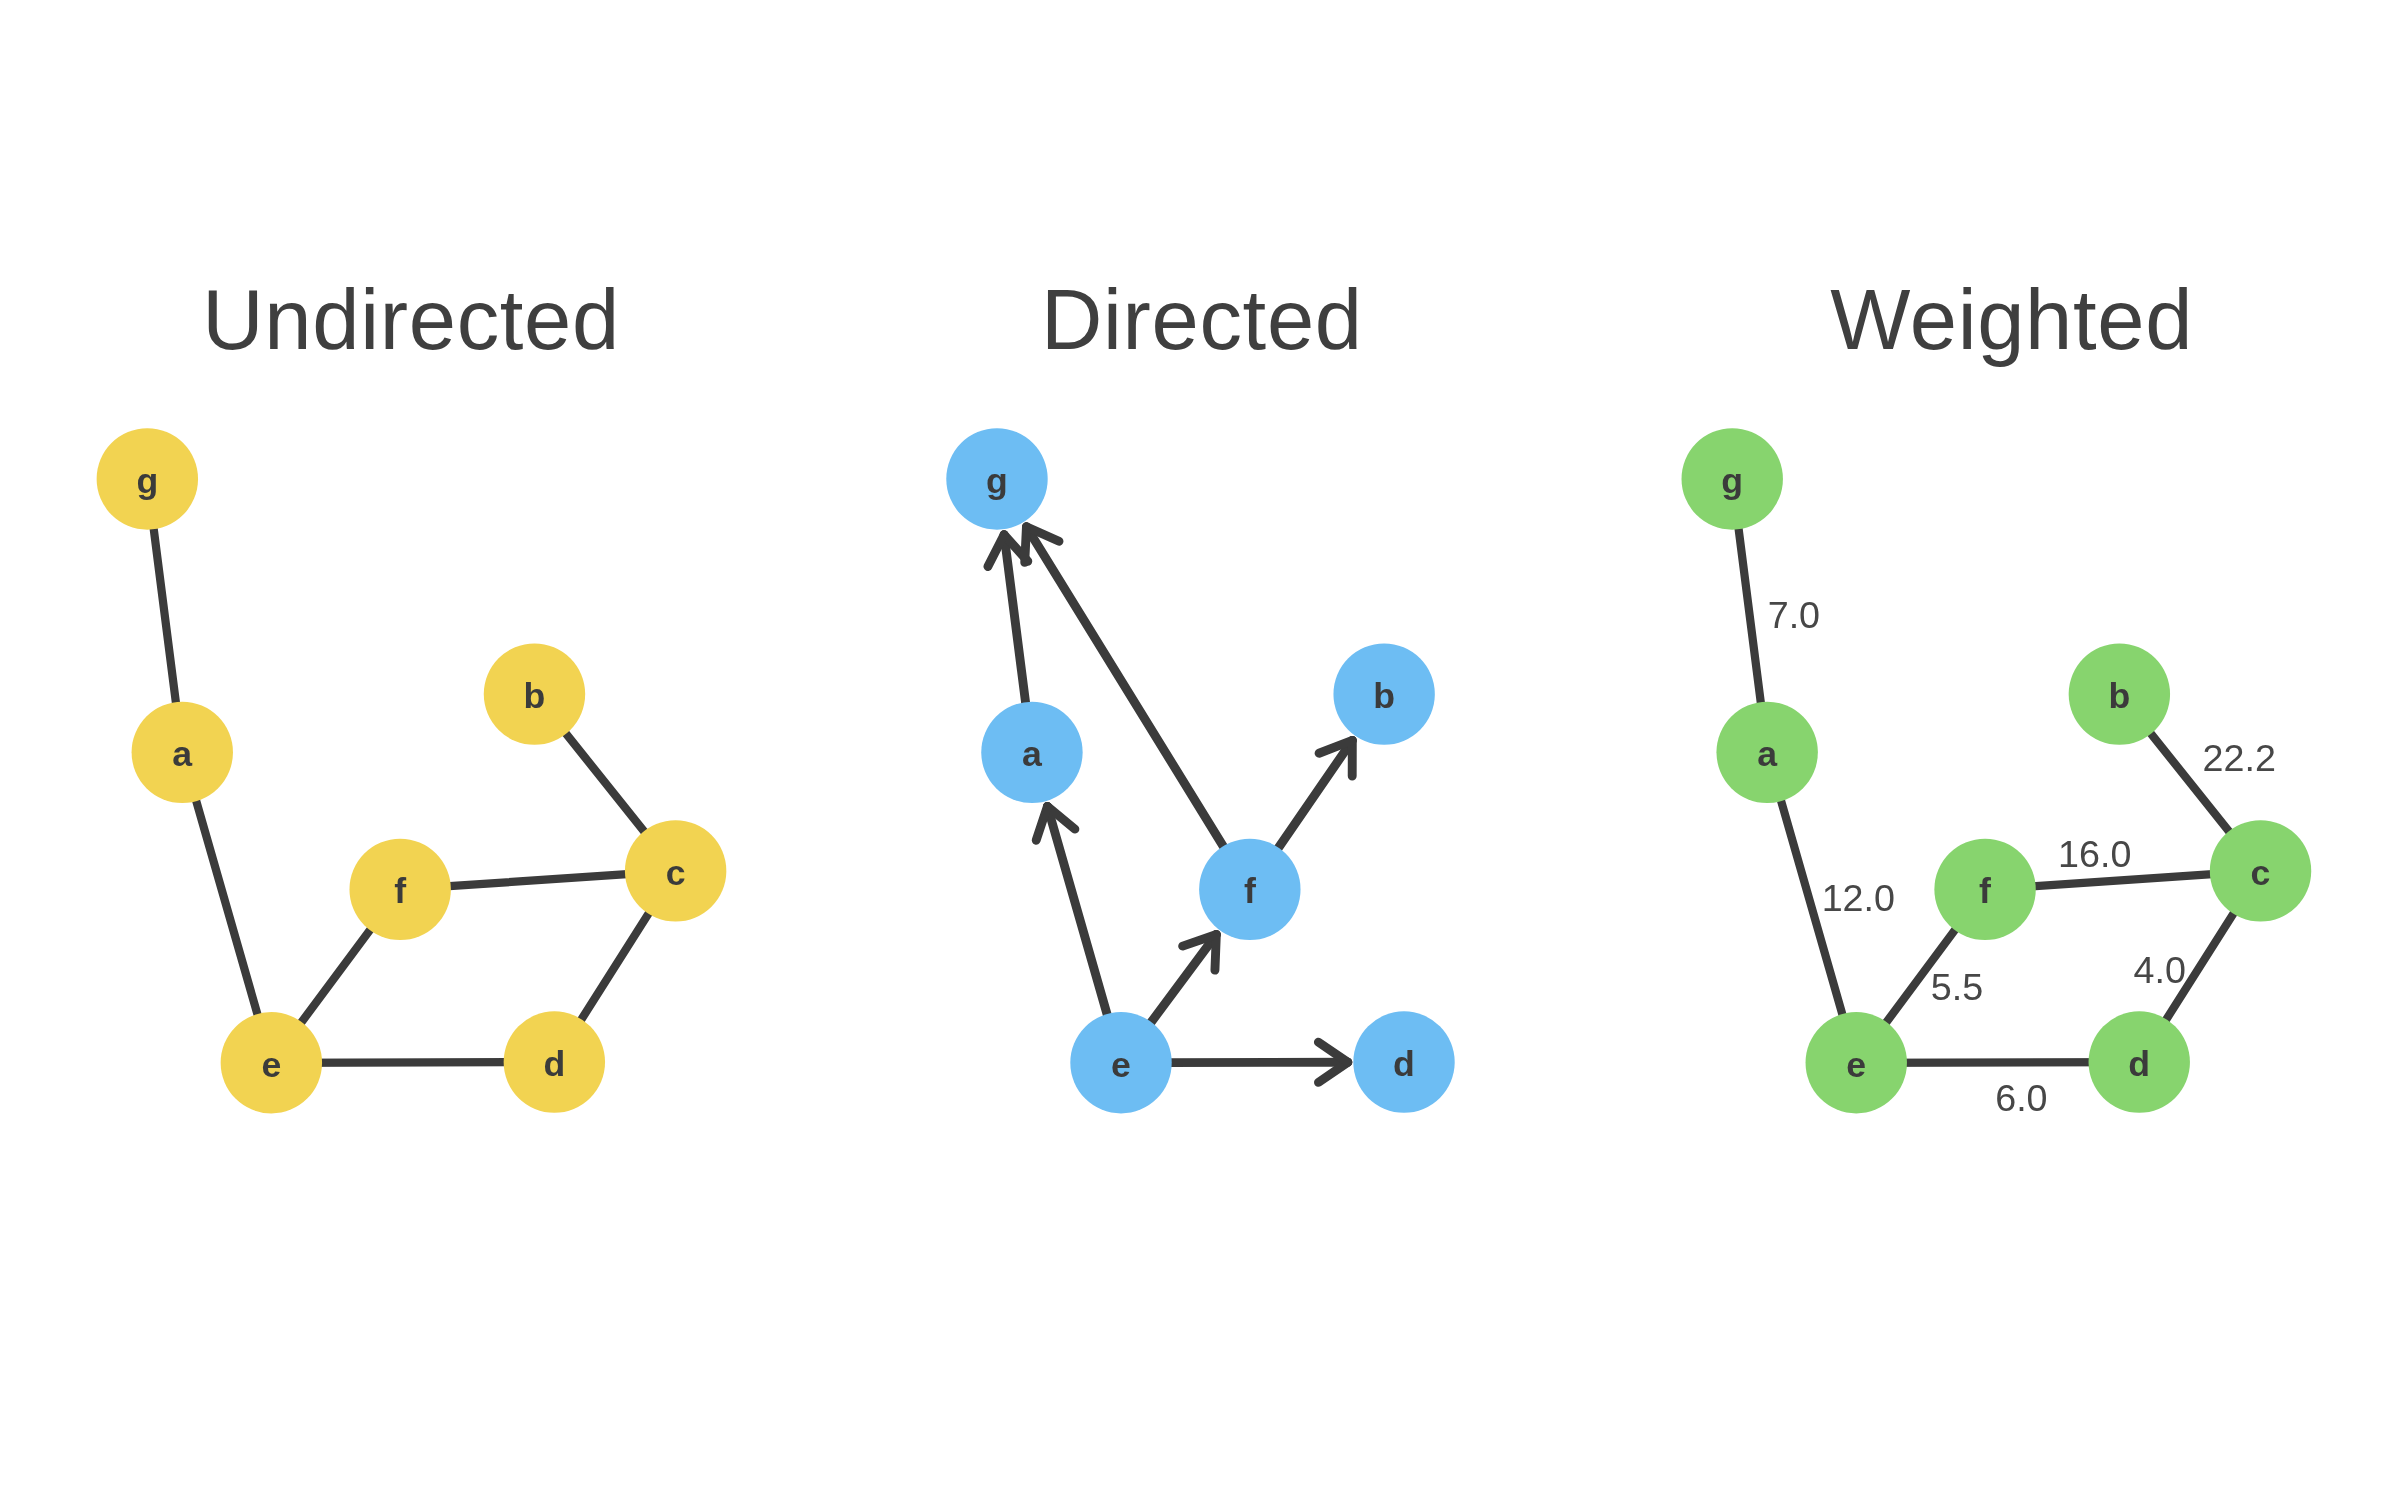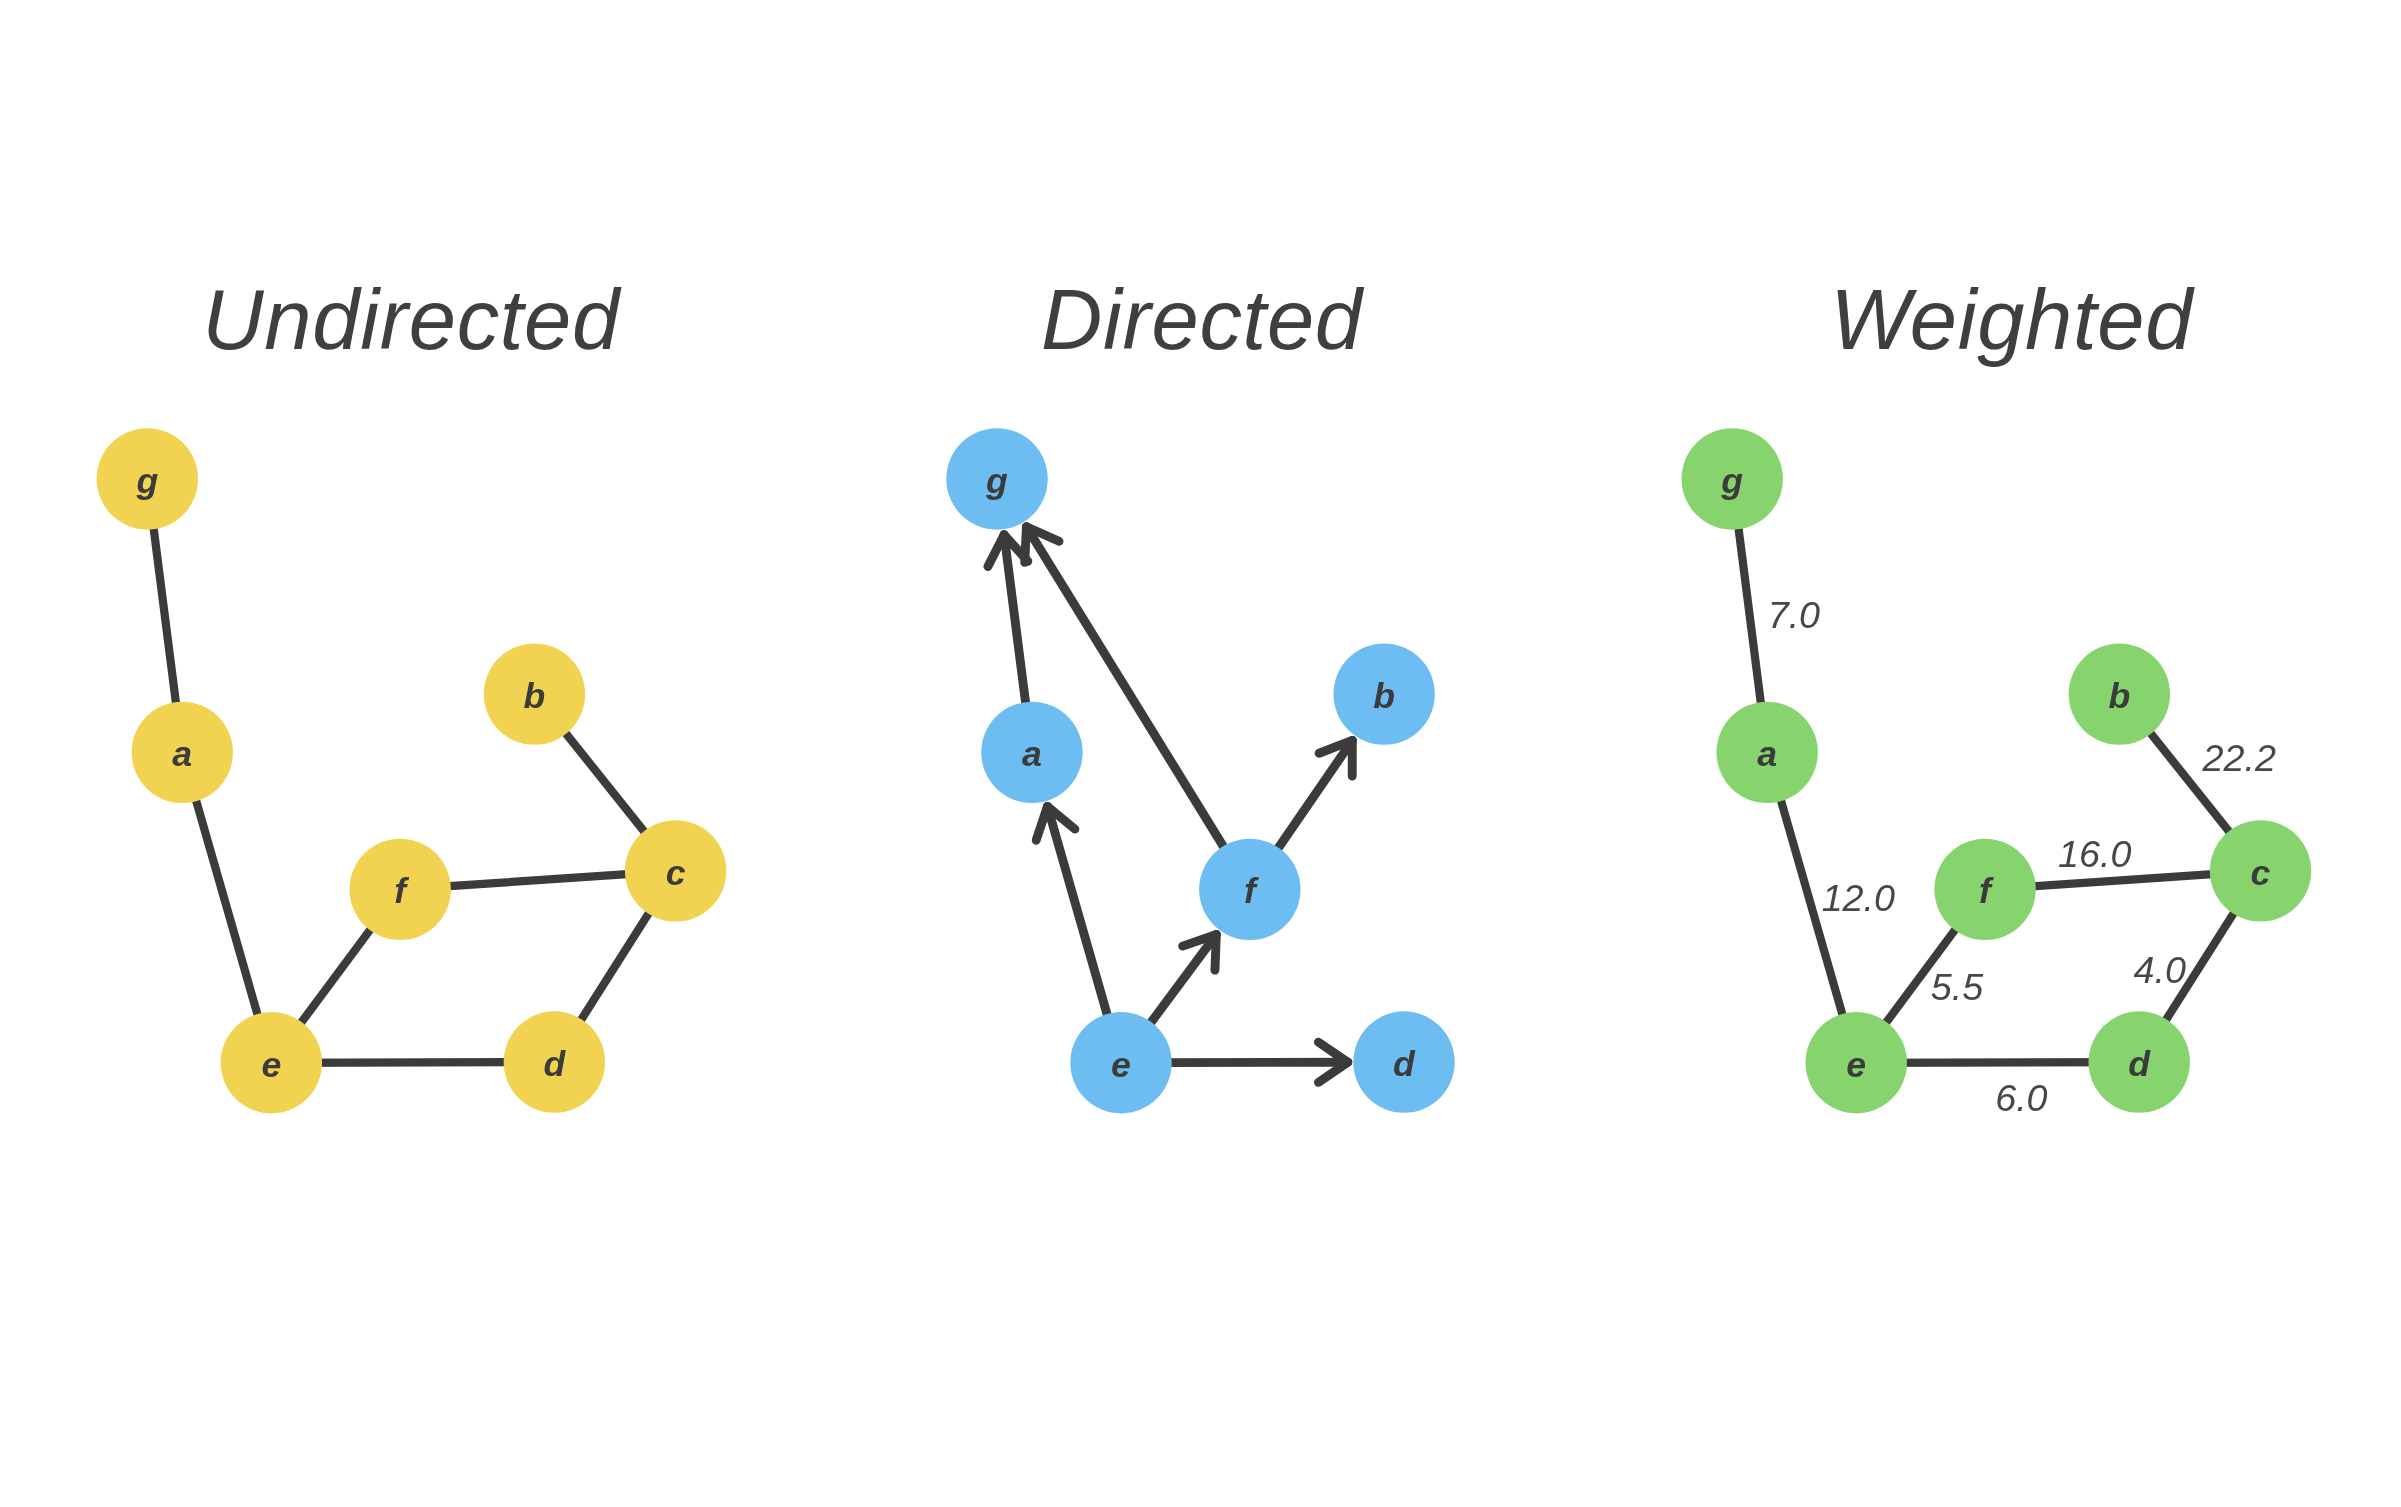--- a/index.html
+++ b/index.html
@@ -3,21 +3,20 @@
 <meta charset="utf-8">
 <style>
   html, body {
     margin: 0;
     padding: 0;
     background: #ffffff;
   }
   .figure {
     width: 100%;
     background: #ffffff;
-    font-style: italic;
   }
   svg {
     display: block;
     width: 100%;
     height: auto;
     background: #ffffff;
     font-family: "Liberation Sans", "DejaVu Sans", sans-serif;
   }
   .panel-title {
     font-size: 124px;

